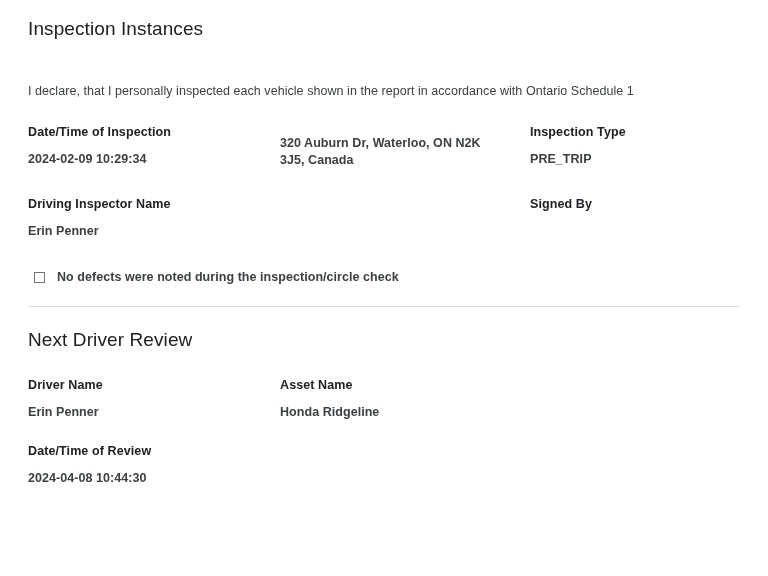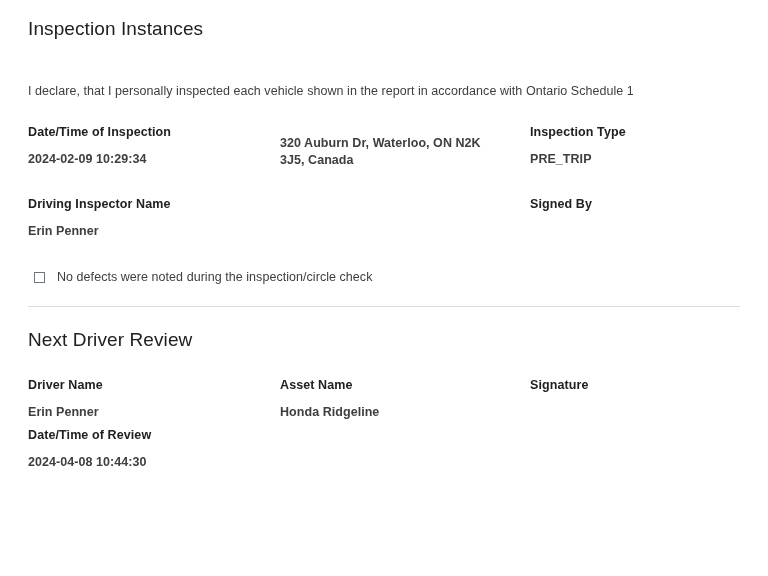--- a/index.html
+++ b/index.html
@@ -80,39 +80,40 @@
     border: 1px solid #70757a;
     box-sizing: border-box;
     background: #fff;
     flex: 0 0 11px;
   }
   .checkbox-label {
     font-size: 12.5px;
     color: #3c4043;
     margin-left: 12px;
     letter-spacing: 0.05px;
+    font-weight: bold;
   }
   .divider {
     height: 1px;
     background: #dadce0;
     margin-top: 22px;
     width: 712px;
   }
   .section-2 {
     margin-top: 22px;
   }
   .section-2 .grid {
     margin-top: 26px;
   }
   .sig-wrap {
     position: relative;
     height: 0;
   }
   .row-review-2 {
-    margin-top: 6px;
+    margin-top: 22px;
     gap: 16px;
   }
 </style>
 </head>
 <body>
 
 <div class="page">
 
   <h1 class="section-title">Inspection Instances</h1>
 
@@ -158,23 +159,20 @@
     <div class="grid">
       <div class="row">
         <div class="col-a">
           <div class="field-label">Driver Name</div>
           <div class="field-value">Erin Penner</div>
         </div>
         <div class="col-b">
           <div class="field-label">Asset Name</div>
           <div class="field-value">Honda Ridgeline</div>
         </div>
-        <div class="col-c">
-          <div class="field-label">Signature</div>
-        </div>
       </div>
 
       <div class="row row-review-2">
         <div class="col-a">
           <div class="field-label">Date/Time of Review</div>
           <div class="field-value">2024-04-08 10:44:30</div>
         </div>
         <div class="col-b"></div>
         <div class="col-c"></div>
       </div>

